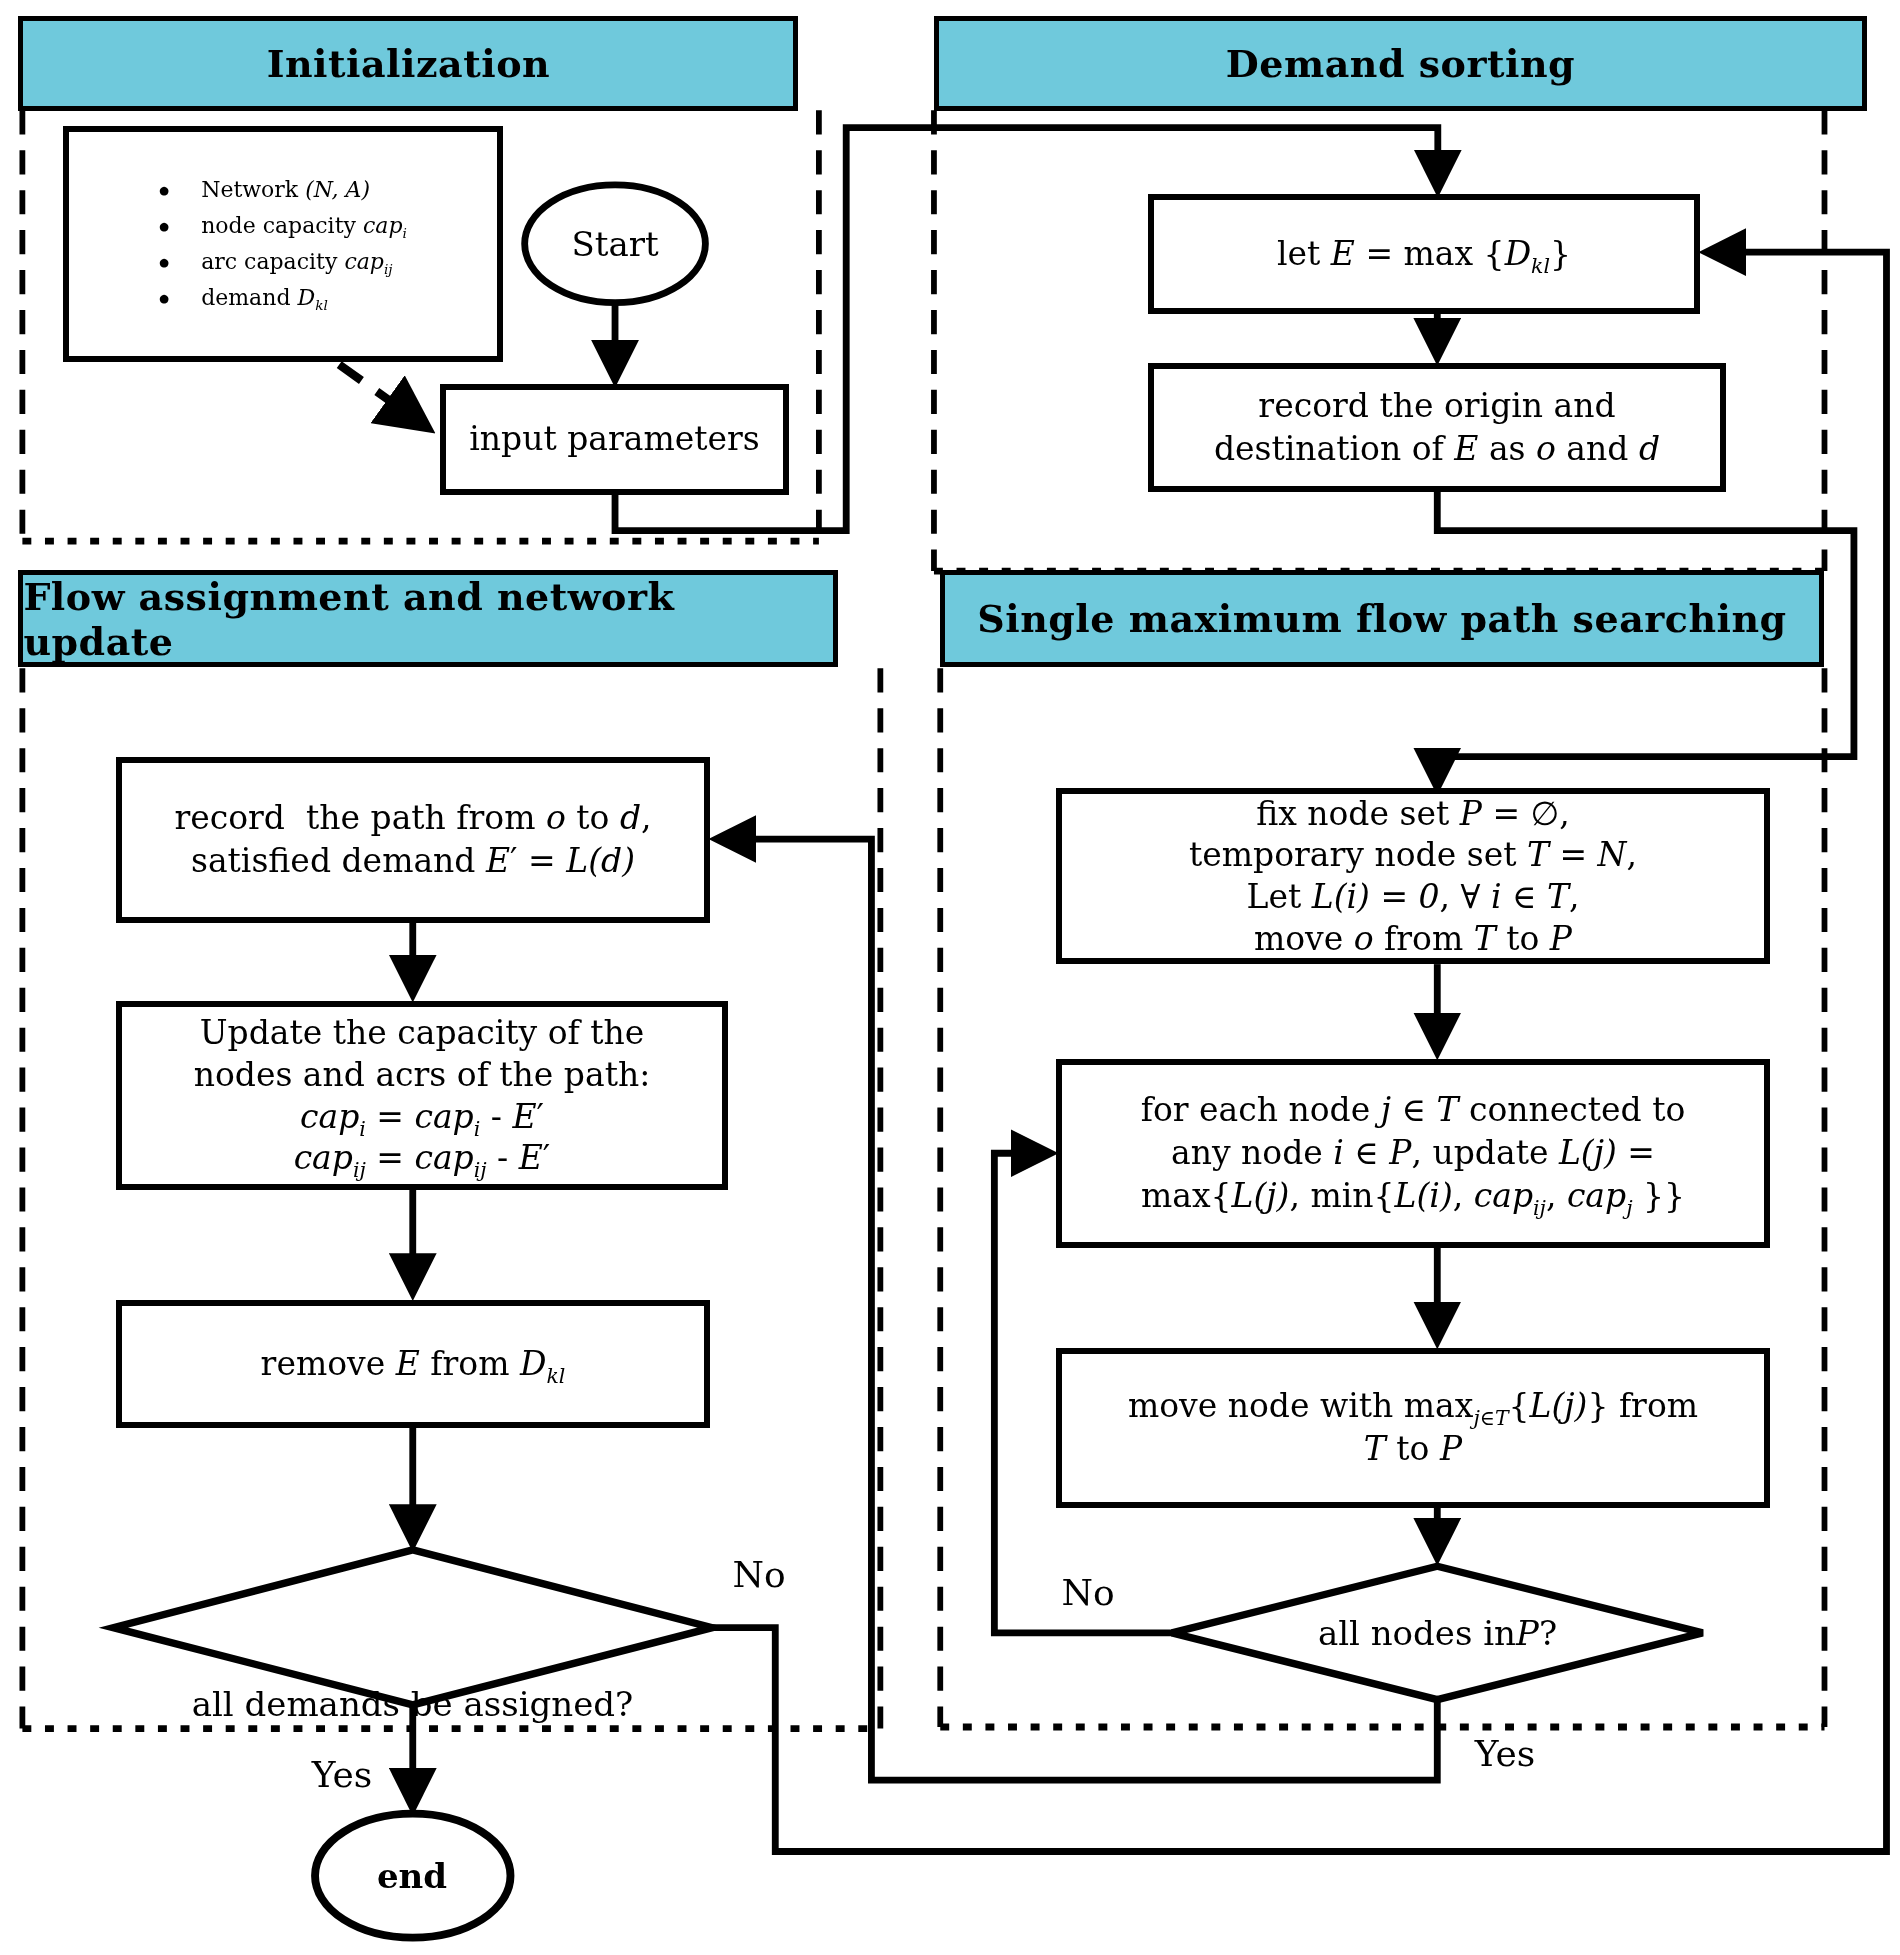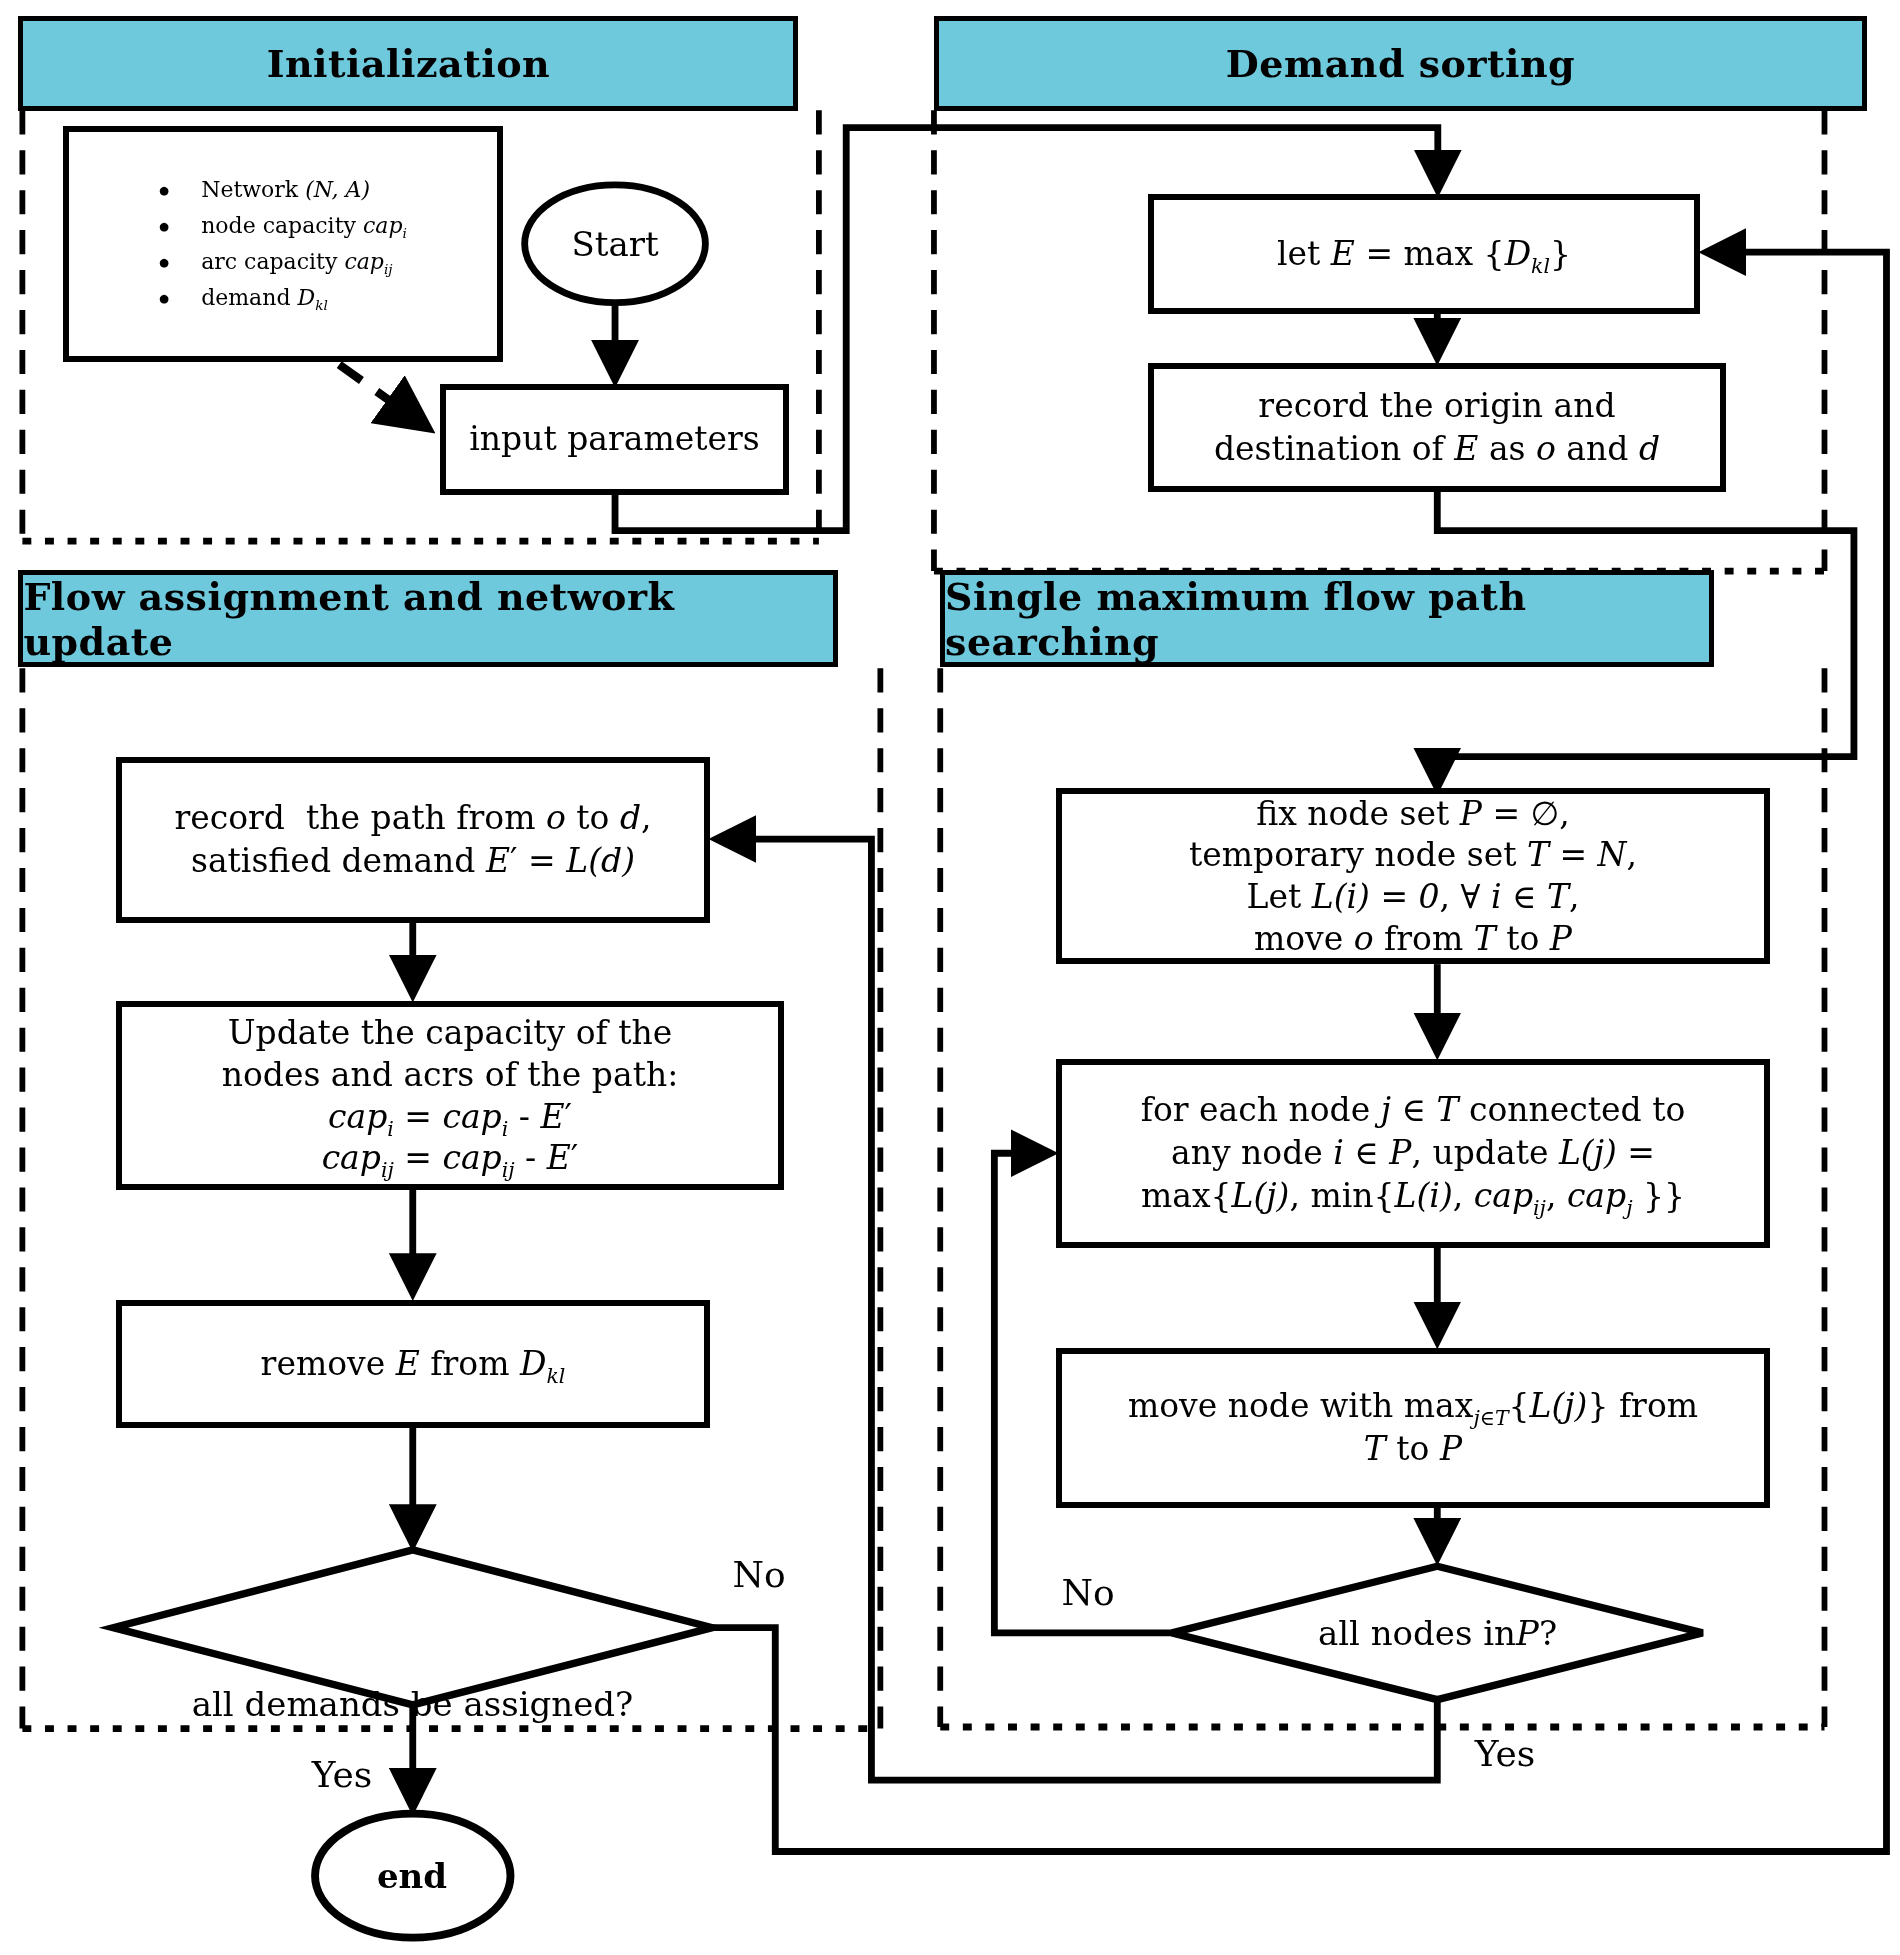--- a/index.html
+++ b/index.html
@@ -89,21 +89,21 @@
 
     <polygon points="785,2950 1355,3098 785,3245 215,3098" fill="#fff" stroke="#000" stroke-width="14"></polygon>
     <polygon points="2735,2981 3240,3108 2735,3235 2230,3108" fill="#fff" stroke="#000" stroke-width="14"></polygon>
     <ellipse cx="1170" cy="464" rx="172" ry="112" fill="#fff" stroke="#000" stroke-width="13"></ellipse>
     <ellipse cx="785" cy="3570" rx="186" ry="118" fill="#fff" stroke="#000" stroke-width="15"></ellipse>
   </svg>
 
   <div class="hdr" style="left:18.4px;top:16px;width:780px;height:95px">Initialization</div>
   <div class="hdr" style="left:934px;top:16px;width:933px;height:95px">Demand sorting</div>
   <div class="hdr" style="left:18.4px;top:570px;width:820px;height:97px">Flow assignment and network update</div>
-  <div class="hdr" style="left:940px;top:570px;width:774px;height:97px">Single maximum flow path searching</div>
+  <div class="hdr" style="left:940px;top:570px;width:884px;height:97px">Single maximum flow path searching</div>
 
   <div class="box" style="left:63px;top:126px;width:440px;height:236px">
     <ul class="inputs">
       <li>Network <i>(N, A)</i></li>
       <li>node capacity <i>cap<sub>i</sub></i></li>
       <li>arc capacity <i>cap<sub>ij</sub></i></li>
       <li>demand <i>D<sub>kl</sub></i></li>
     </ul>
   </div>
   <div class="overlay terminal" style="left:510px;top:212px;width:210px;height:63px">Start</div>
@@ -127,21 +127,21 @@
   <div class="box" style="left:1056px;top:1348px;width:714px;height:160px">
     <div>move node with max<sub><i>j</i>∈<i>T</i></sub>{<i>L(j)</i>} from<br><i>T</i> to <i>P</i></div>
   </div>
   <div class="overlay" style="left:1193px;top:1591px;width:489px;height:84px">all nodes in <i>P</i>?</div>
   <div class="overlay lbl" style="left:1030px;top:1558px;width:116px;height:68px">No</div>
   <div class="overlay lbl" style="left:1450px;top:1719px;width:110px;height:68px">Yes</div>
 
   <div class="box" style="left:116px;top:757px;width:594px;height:166px">
     <div>record&nbsp; the path from <i>o</i> to <i>d</i>,<br>satisfied demand <i>E</i>′ = <i>L(d)</i></div>
   </div>
-  <div class="box tight" style="left:116px;top:1001px;width:668px;height:189px">
+  <div class="box tight" style="left:116px;top:1001px;width:612px;height:189px">
     <div>Update the capacity of the<br>nodes and acrs of the path:<br><i>cap<sub>i</sub></i> = <i>cap<sub>i</sub></i> - <i>E</i>′<br><i>cap<sub>ij</sub></i> = <i>cap<sub>ij</sub></i> - <i>E</i>′</div>
   </div>
   <div class="box" style="left:116px;top:1300px;width:594px;height:128px">
     <div>remove <i>E</i> from <i>D<sub>kl</sub></i></div>
   </div>
   <div class="overlay" style="left:134px;top:1662px;width:557px;height:84px">all demands be assigned?</div>
   <div class="overlay lbl" style="left:704px;top:1540px;width:110px;height:68px">No</div>
   <div class="overlay lbl" style="left:292px;top:1740px;width:100px;height:68px">Yes</div>
   <div class="overlay terminal bold" style="left:315px;top:1842px;width:194px;height:68px">end</div>
 

